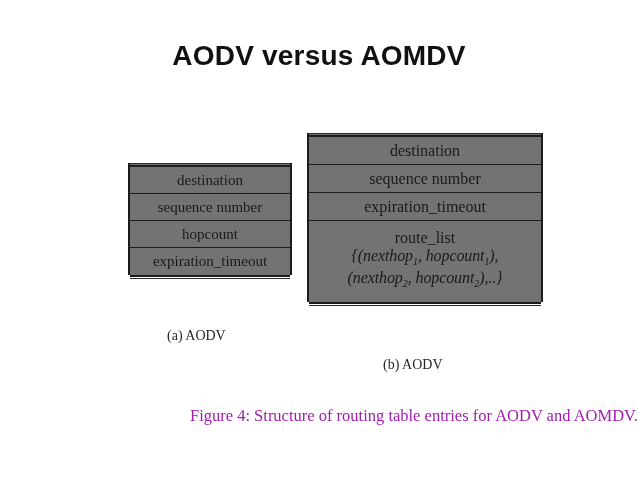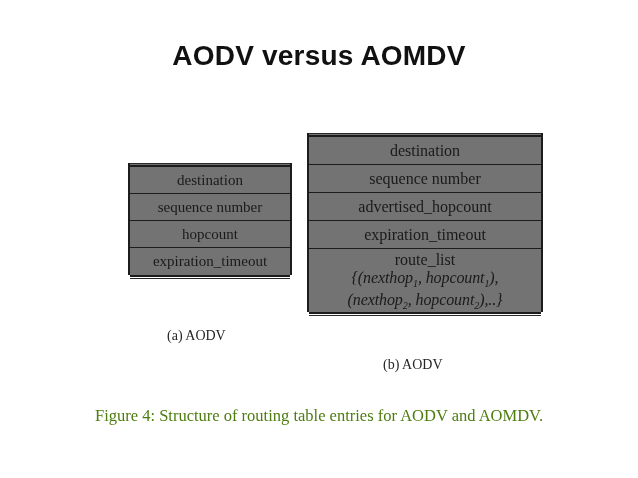--- a/index.html
+++ b/index.html
@@ -105,22 +105,23 @@
   }
   #aomdv-table .rt-body {
     margin-top: 4px;
   }
   #aomdv-table .rt-row {
     height: 28px;
     font-size: 16px;
   }
   #aomdv-table .rt-row.routelist {
     height: auto;
-    padding: 2px 0 0 0;
+    padding: 2px 0 12px 0;
     line-height: 1.08;
+    margin-top: 6px;
   }
   .routelist-label {
     font-size: 16px;
   }
   .routelist-expr {
     font-family: "Liberation Serif", serif;
     font-style: italic;
     font-size: 16px;
     letter-spacing: -0.1px;
     margin-top: 1px;
@@ -140,24 +141,24 @@
   }
   #caption-a { left: 167px; top: 328px; text-align: center; }
   #caption-b { left: 383px; top: 357px; }
 
   
   .figure-caption {
     position: absolute;
     top: 406px;
     left: 0;
     width: 638px;
-    text-align: center;
+    text-align: right;
     font-family: "Liberation Serif", serif;
     font-size: 16.5px;
-    color: #4d7c0f;
+    color: #a21caf;
     white-space: nowrap;
   }
 </style>
 </head>
 <body>
 
 <div class="slide-title">AODV versus AOMDV</div>
 
 <div class="figure">
 
@@ -172,21 +173,20 @@
     <div class="rule-bottom"></div>
   </div>
 
   <div class="subcaption" id="caption-a">(a) AODV</div>
 
   <div class="rt-table" id="aomdv-table">
     <div class="rule-top"></div>
     <div class="rt-body">
       <div class="rt-row">destination</div>
       <div class="rt-row">sequence number</div>
-      <div class="rt-row">advertised_hopcount</div>
       <div class="rt-row">expiration_timeout</div>
 
       <div class="rt-row routelist">
         <span class="routelist-label">route_list</span>
         <span class="routelist-expr"><span>{(nexthop</span><sub>1</sub><span>, hopcount</span><sub>1</sub><span>),</span></span>
         <span class="routelist-expr"><span>(nexthop</span><sub>2</sub><span>, hopcount</span><sub>2</sub><span>),..}</span></span>
       </div>
     </div>
     <div class="rule-bottom"></div>
   </div>

